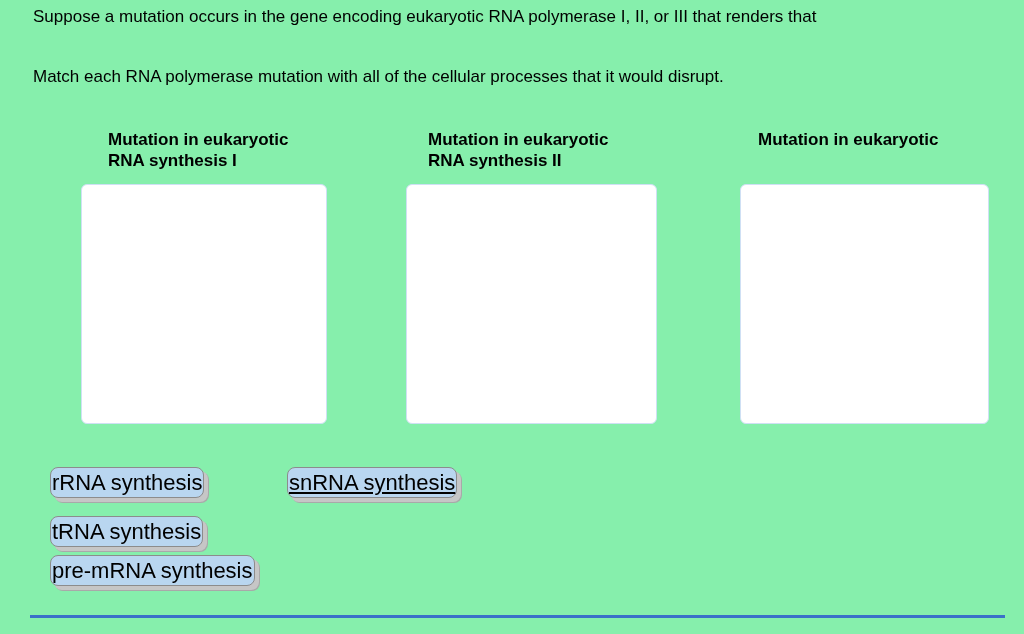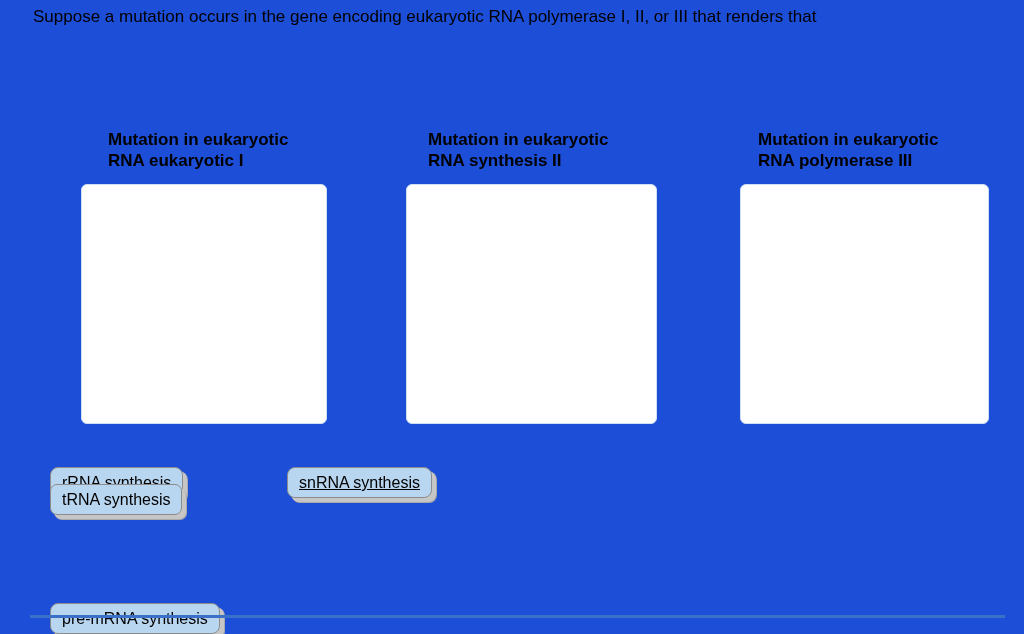--- a/index.html
+++ b/index.html
@@ -1,20 +1,20 @@
 <!DOCTYPE html>
 <html><head>
 <meta charset="utf-8">
 <style>
   html, body { margin: 0; padding: 0; background: #ffffff; }
   #screen {
     position: relative;
     width: 1024px;
     height: 634px;
-    background: #1d4ed8;
+    background: #86efac;
     font-family: "Liberation Sans", "DejaVu Sans", sans-serif;
     color: #000000;
     overflow: hidden;
   }
 
   .para {
     position: absolute;
     left: 33px;
     font-size: 17px;
     line-height: 21px;
@@ -47,66 +47,68 @@
     box-sizing: border-box;
   }
   #dropzone-1 { left: 81px;  width: 246px; }
   #dropzone-2 { left: 406px; width: 251px; }
   #dropzone-3 { left: 740px; width: 249px; }
 
   .token {
     position: absolute;
     height: 31px;
     line-height: 29px;
-    padding: 0 11px;
+    padding: 0 1px;
     box-sizing: border-box;
     background: #b9d6f0;
     border: 1px solid #8c8c8c;
     border-radius: 8px;
     box-shadow: 4px 4px 0 0 #c6c6c6, 5px 5px 0 0 #a9a9a9;
-    font-size: 16px;
+    font-size: 22px;
     color: #000000;
     white-space: nowrap;
     cursor: grab;
   }
   #token-1 { left: 50px;  top: 467px; }
   #token-2 { left: 287px; top: 467px; text-decoration: underline; }
-  #token-3 { left: 50px;  top: 484px; border-radius: 7px; }
-  #token-4 { left: 50px;  top: 555px; margin-top: 48px; }
+  #token-3 { left: 50px;  top: 516px; }
+  #token-4 { left: 50px;  top: 555px; }
 
   #divider {
     position: absolute;
     left: 30px;
     top: 615px;
     width: 975px;
     height: 3px;
     background: #3a70c8;
   }
 </style>
 </head>
 <body>
 
 <div id="screen">
 
   <div id="para1" class="para">
     <div>Suppose a mutation occurs in the gene encoding eukaryotic RNA polymerase I, II, or III that renders that</div>
   </div>
 
+  <div id="para2" class="para">
+    <div>Match each RNA polymerase mutation with all of the cellular processes that it would disrupt.</div>
+  </div>
 
   <div id="col-header-1" class="col-header">
     <div>Mutation in eukaryotic</div>
-    <div>RNA eukaryotic I</div>
+    <div>RNA synthesis I</div>
   </div>
   <div id="col-header-2" class="col-header">
     <div>Mutation in eukaryotic</div>
     <div>RNA synthesis II</div>
   </div>
   <div id="col-header-3" class="col-header">
     <div>Mutation in eukaryotic</div>
-    <div>RNA polymerase III</div>
   </div>
 
   <div id="dropzone-1" class="dropzone"></div>
   <div id="dropzone-2" class="dropzone"></div>
   <div id="dropzone-3" class="dropzone"></div>
 
   <div id="token-1" class="token">rRNA synthesis</div>
   <div id="token-2" class="token">snRNA synthesis</div>
   <div id="token-3" class="token">tRNA synthesis</div>
   <div id="token-4" class="token">pre-mRNA synthesis</div>

